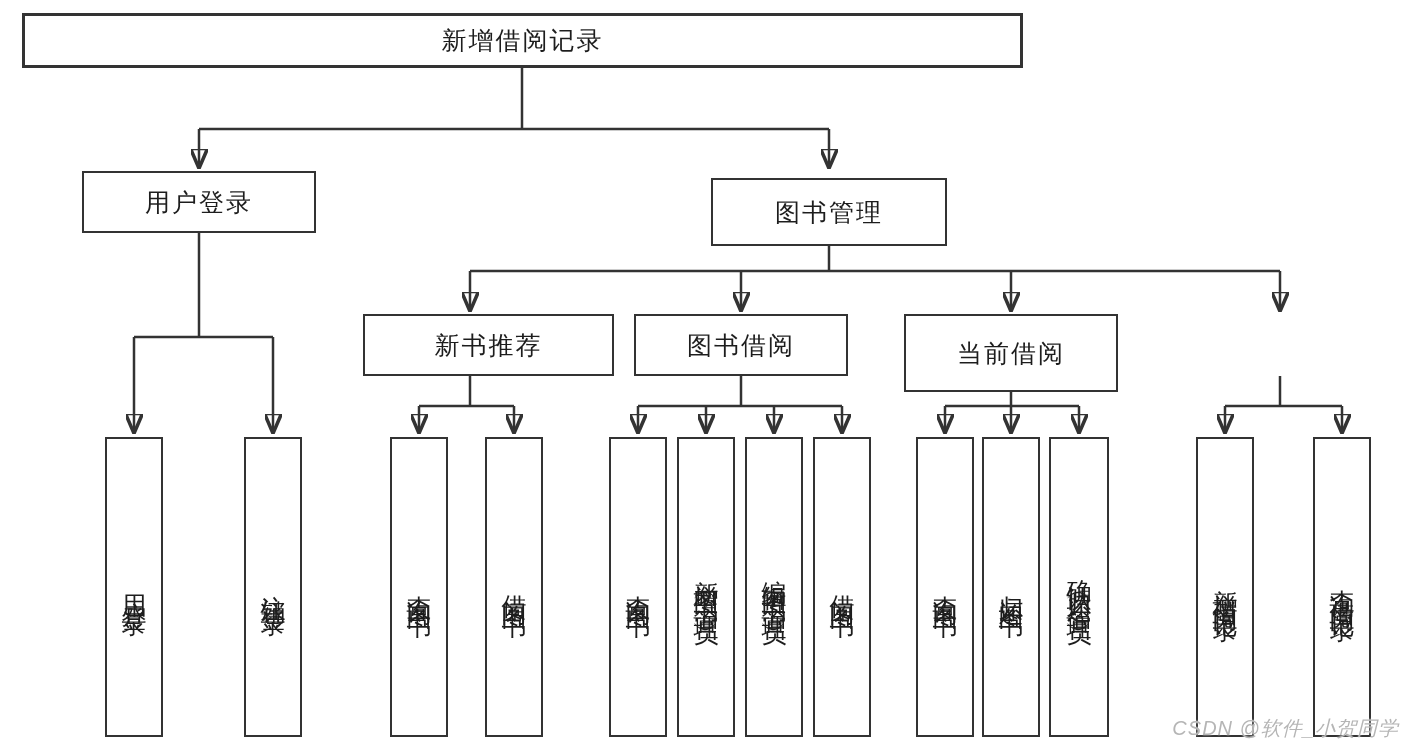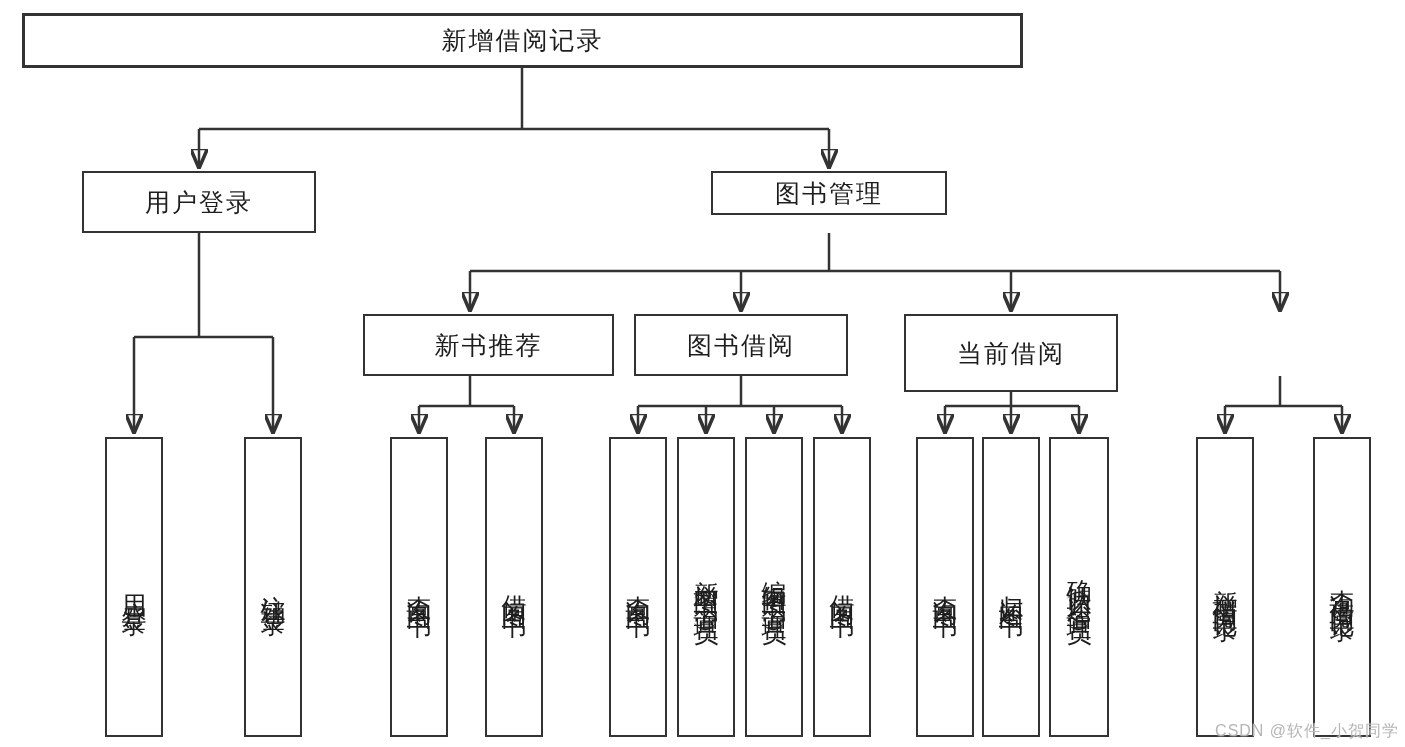--- a/index.html
+++ b/index.html
@@ -59,25 +59,26 @@
     text-orientation: mixed;
     color: #1d1d1d;
     font-size: 25px;
     letter-spacing: 6px;
     line-height: 1;
   }
   .watermark {
     position: absolute;
     right: 6px;
     bottom: 5px;
-    font-size: 16px;
+    font-size: 20px;
     color: #b5b5b5;
     letter-spacing: 1px;
     z-index: 3;
     text-shadow: 0 0 2px #ffffff;
+    font-style: italic;
   }
 </style>
 </head>
 <body>
 
 <div id="canvas">
 
   <svg id="connectors" width="1405" height="747" viewBox="0 0 1405 747">
     <defs>
       <marker id="arw" viewBox="0 0 14 12" refX="13" refY="6" markerWidth="20" markerHeight="17" markerUnits="userSpaceOnUse" orient="auto">
@@ -133,21 +134,21 @@
     </g>
   </svg>
 
   <div class="node root" style="left:22px; top:13px; width:1001px; height:55px;">
     <span>新增借阅记录</span>
   </div>
 
   <div class="node" style="left:82px; top:171px; width:234px; height:62px;">
     <span>用户登录</span>
   </div>
-  <div class="node" style="left:711px; top:171px; width:236px; height:44px;">
+  <div class="node" style="left:711px; top:178px; width:236px; height:68px;">
     <span>图书管理</span>
   </div>
 
   <div class="node" style="left:363px; top:314px; width:251px; height:62px;">
     <span>新书推荐</span>
   </div>
   <div class="node" style="left:634px; top:314px; width:214px; height:62px;">
     <span>图书借阅</span>
   </div>
   <div class="node" style="left:904px; top:314px; width:214px; height:78px;">

